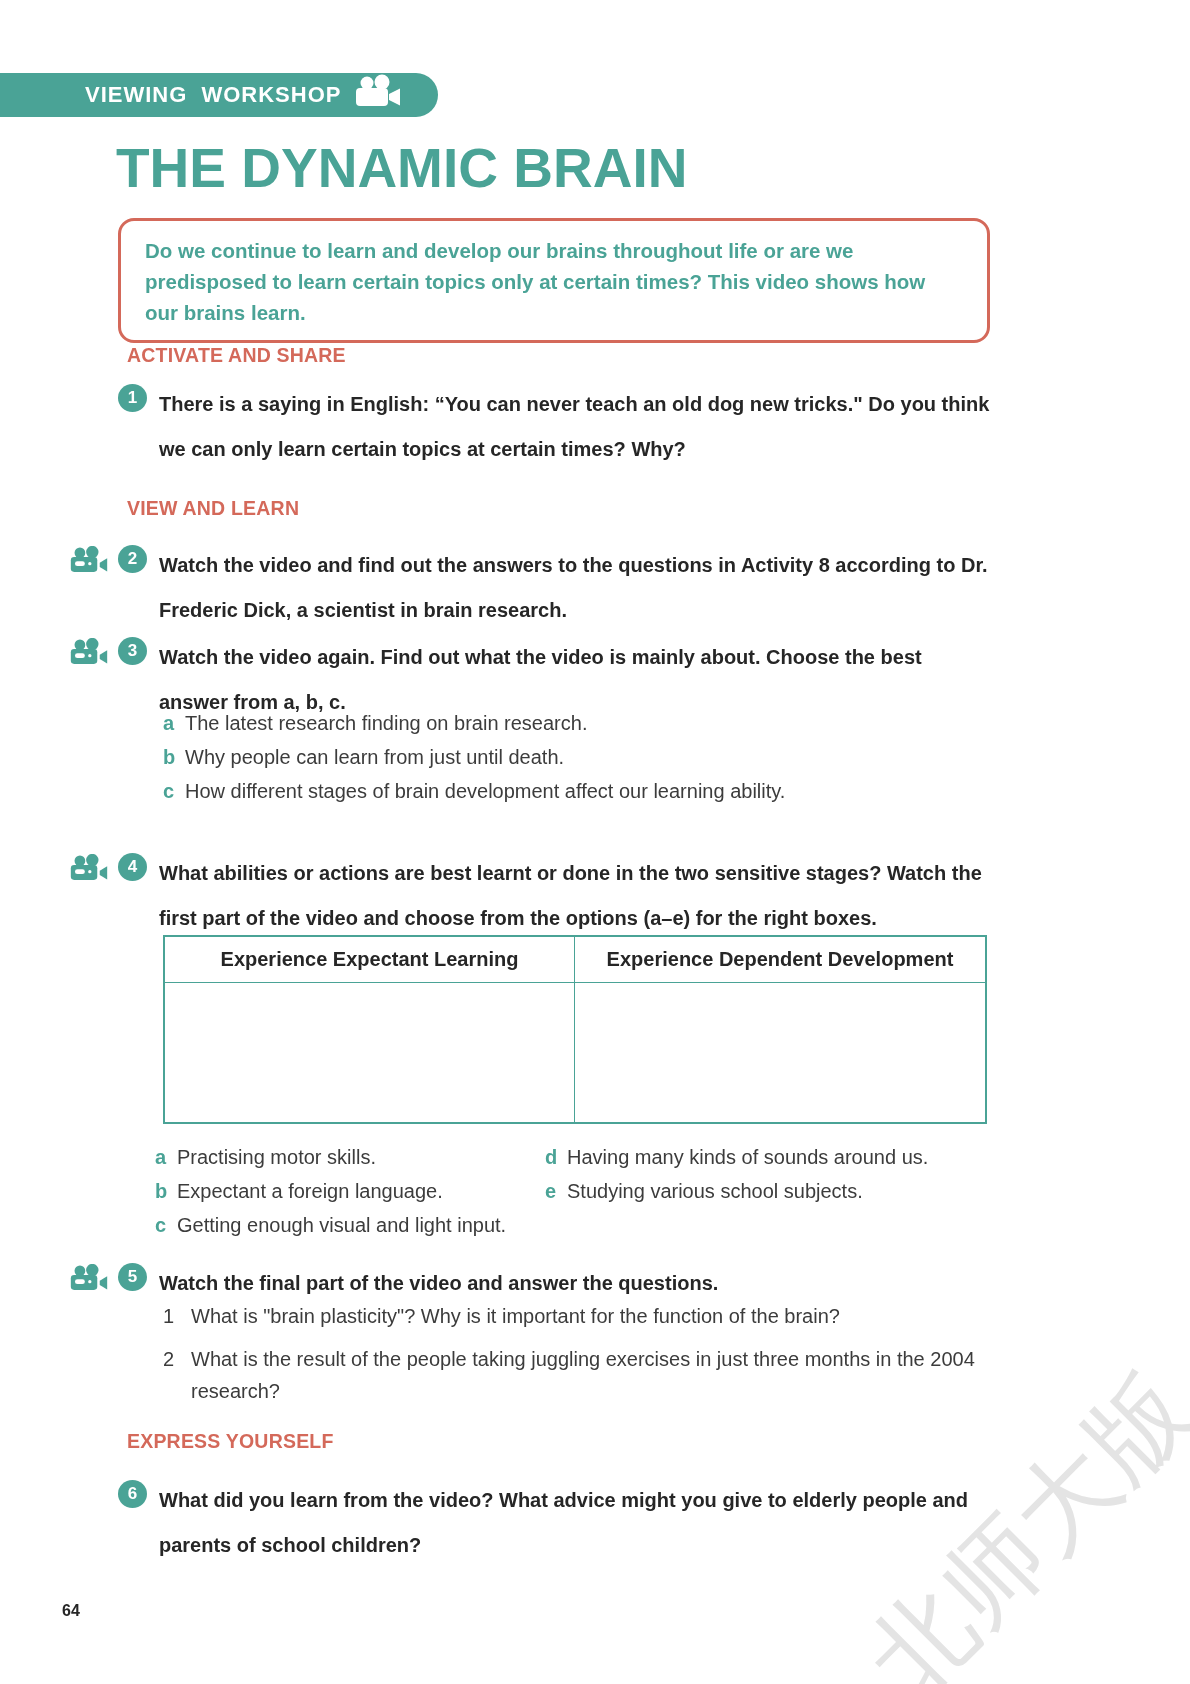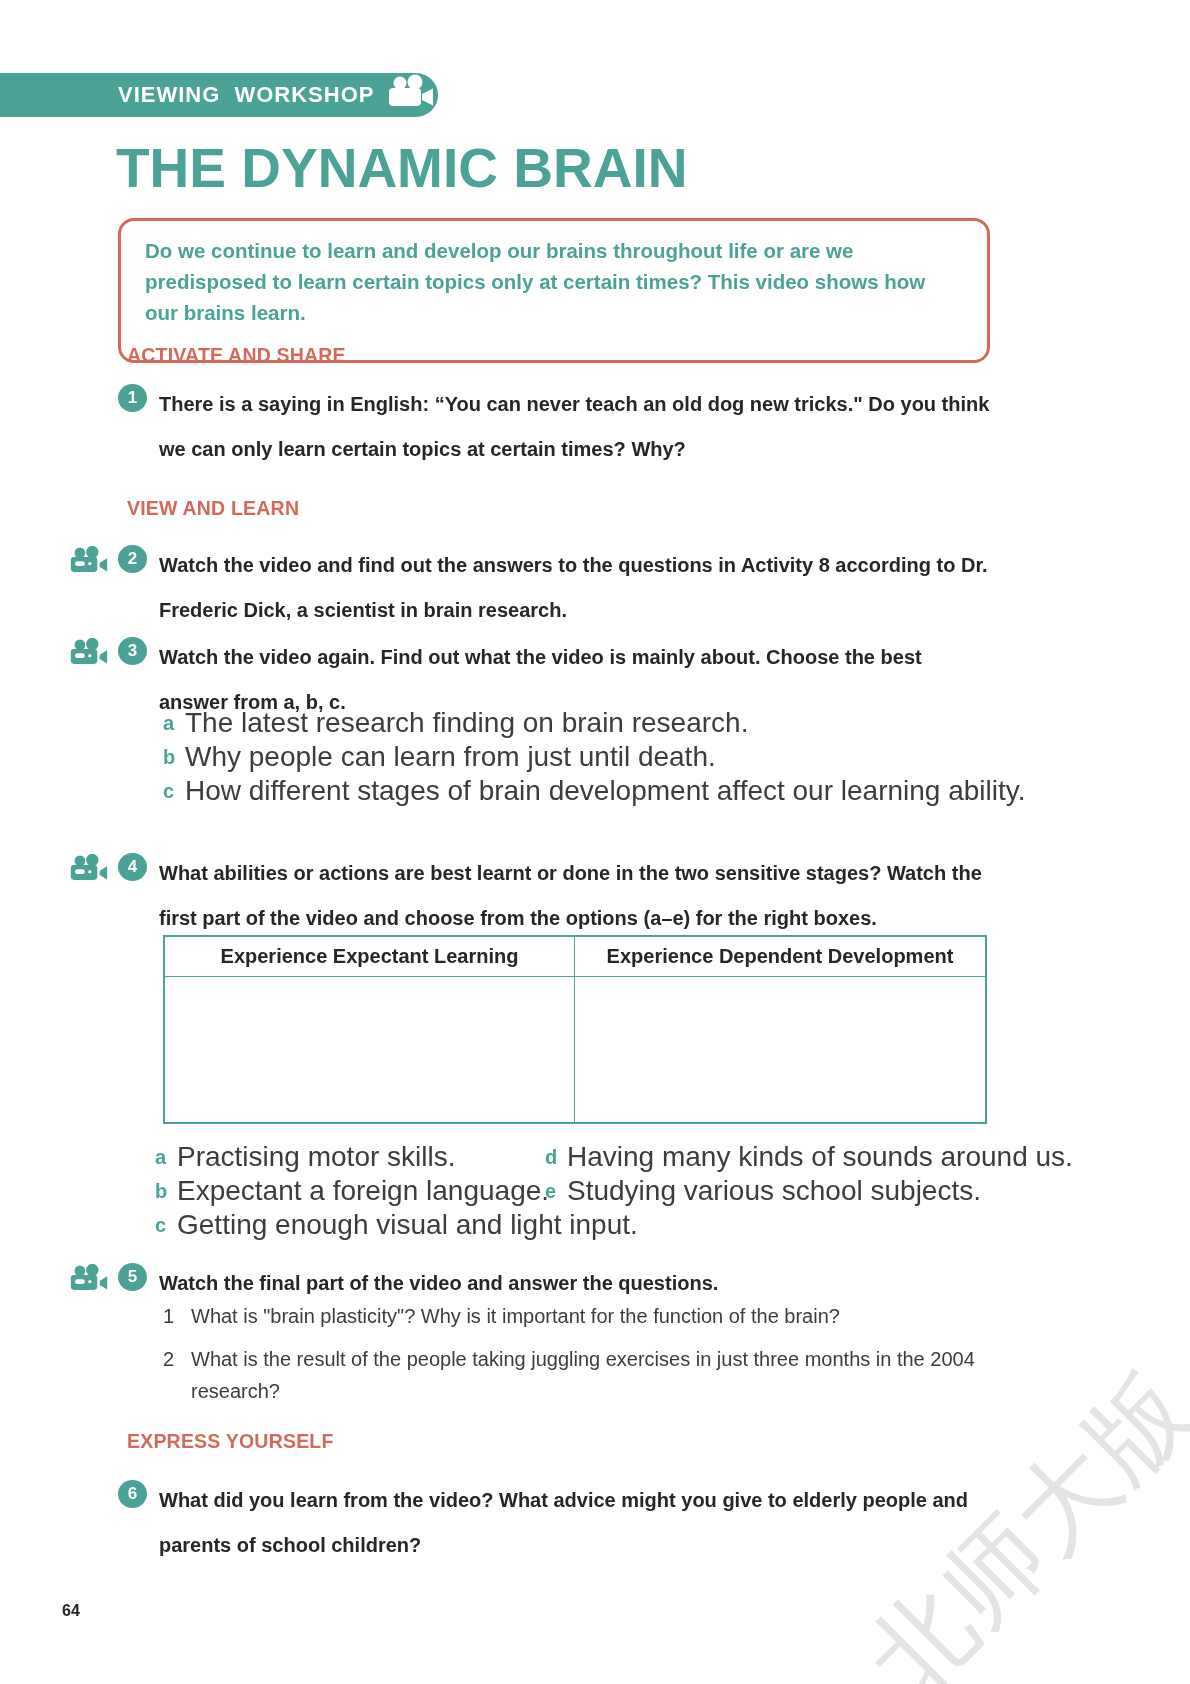--- a/index.html
+++ b/index.html
@@ -14,39 +14,39 @@
   }
   
   .banner {
     position:absolute; left:0; top:73px;
     width:438px; height:44px;
     background:#4aa396;
     border-radius:0 22px 22px 0;
     display:flex; align-items:center;
   }
   .banner-label {
-    margin-left:118px;
+    margin-left:85px;
     color:#ffffff; font-weight:bold; font-size:22px;
     letter-spacing:1px; word-spacing:7px;
     white-space:nowrap;
   }
   .banner-cam { margin-left:14px; margin-top:-8px; line-height:0; }
   .banner-cam svg { width:46px; height:34px; fill:#ffffff; }
   
   .title {
     position:absolute; left:116px; top:136px;
     font-size:55px; font-weight:800; letter-spacing:0px;
     color:#4aa396; white-space:nowrap;
   }
   
   .callout {
     position:absolute; left:118px; top:218px;
     width:872px; min-height:94px;
     border:3px solid #d4695a; border-radius:16px;
-    padding:14px 26px 32px 24px;
+    padding:14px 26px 12px 24px;
     display:flex; align-items:center;
   }
   .callout p {
     color:#4aa396; font-weight:bold; font-size:20.5px; line-height:31px;
   }
   
   .heading {
     position:absolute; left:127px;
     color:#d4695a; font-weight:bold; font-size:19.5px;
     letter-spacing:0.2px; white-space:nowrap;
@@ -64,30 +64,30 @@
   .itext {
     width:834px;
     font-weight:bold; font-size:20px; line-height:45px; color:#262626;
   }
   
   .opts { position:absolute; }
   .opt { display:flex; line-height:34px; }
   .letter {
     flex:0 0 22px; color:#4aa396; font-weight:bold; font-size:20px;
   }
-  .otext { color:#3c3c3c; font-size:28px; }
+  .otext { color:#3c3c3c; font-size:20px; }
   
   .atable {
     position:absolute; left:163px; top:935px;
     width:824px; height:189px;
     border:2px solid #4aa396;
     display:flex; flex-direction:column;
     background:#ffffff;
   }
-  .thead { display:flex; height:40px; border-bottom:1.5px solid #4aa396; }
+  .thead { display:flex; height:46px; border-bottom:1.5px solid #4aa396; }
   .th {
     width:50%; display:flex; align-items:center; justify-content:center;
     font-weight:bold; font-size:20px; color:#262626;
   }
   .th:first-child { border-right:1.5px solid #4aa396; }
   .tbody { display:flex; flex:1; }
   .td { width:50%; }
   .td:first-child { border-right:1.5px solid #4aa396; }
   
   .questions { position:absolute; left:163px; width:830px; }

